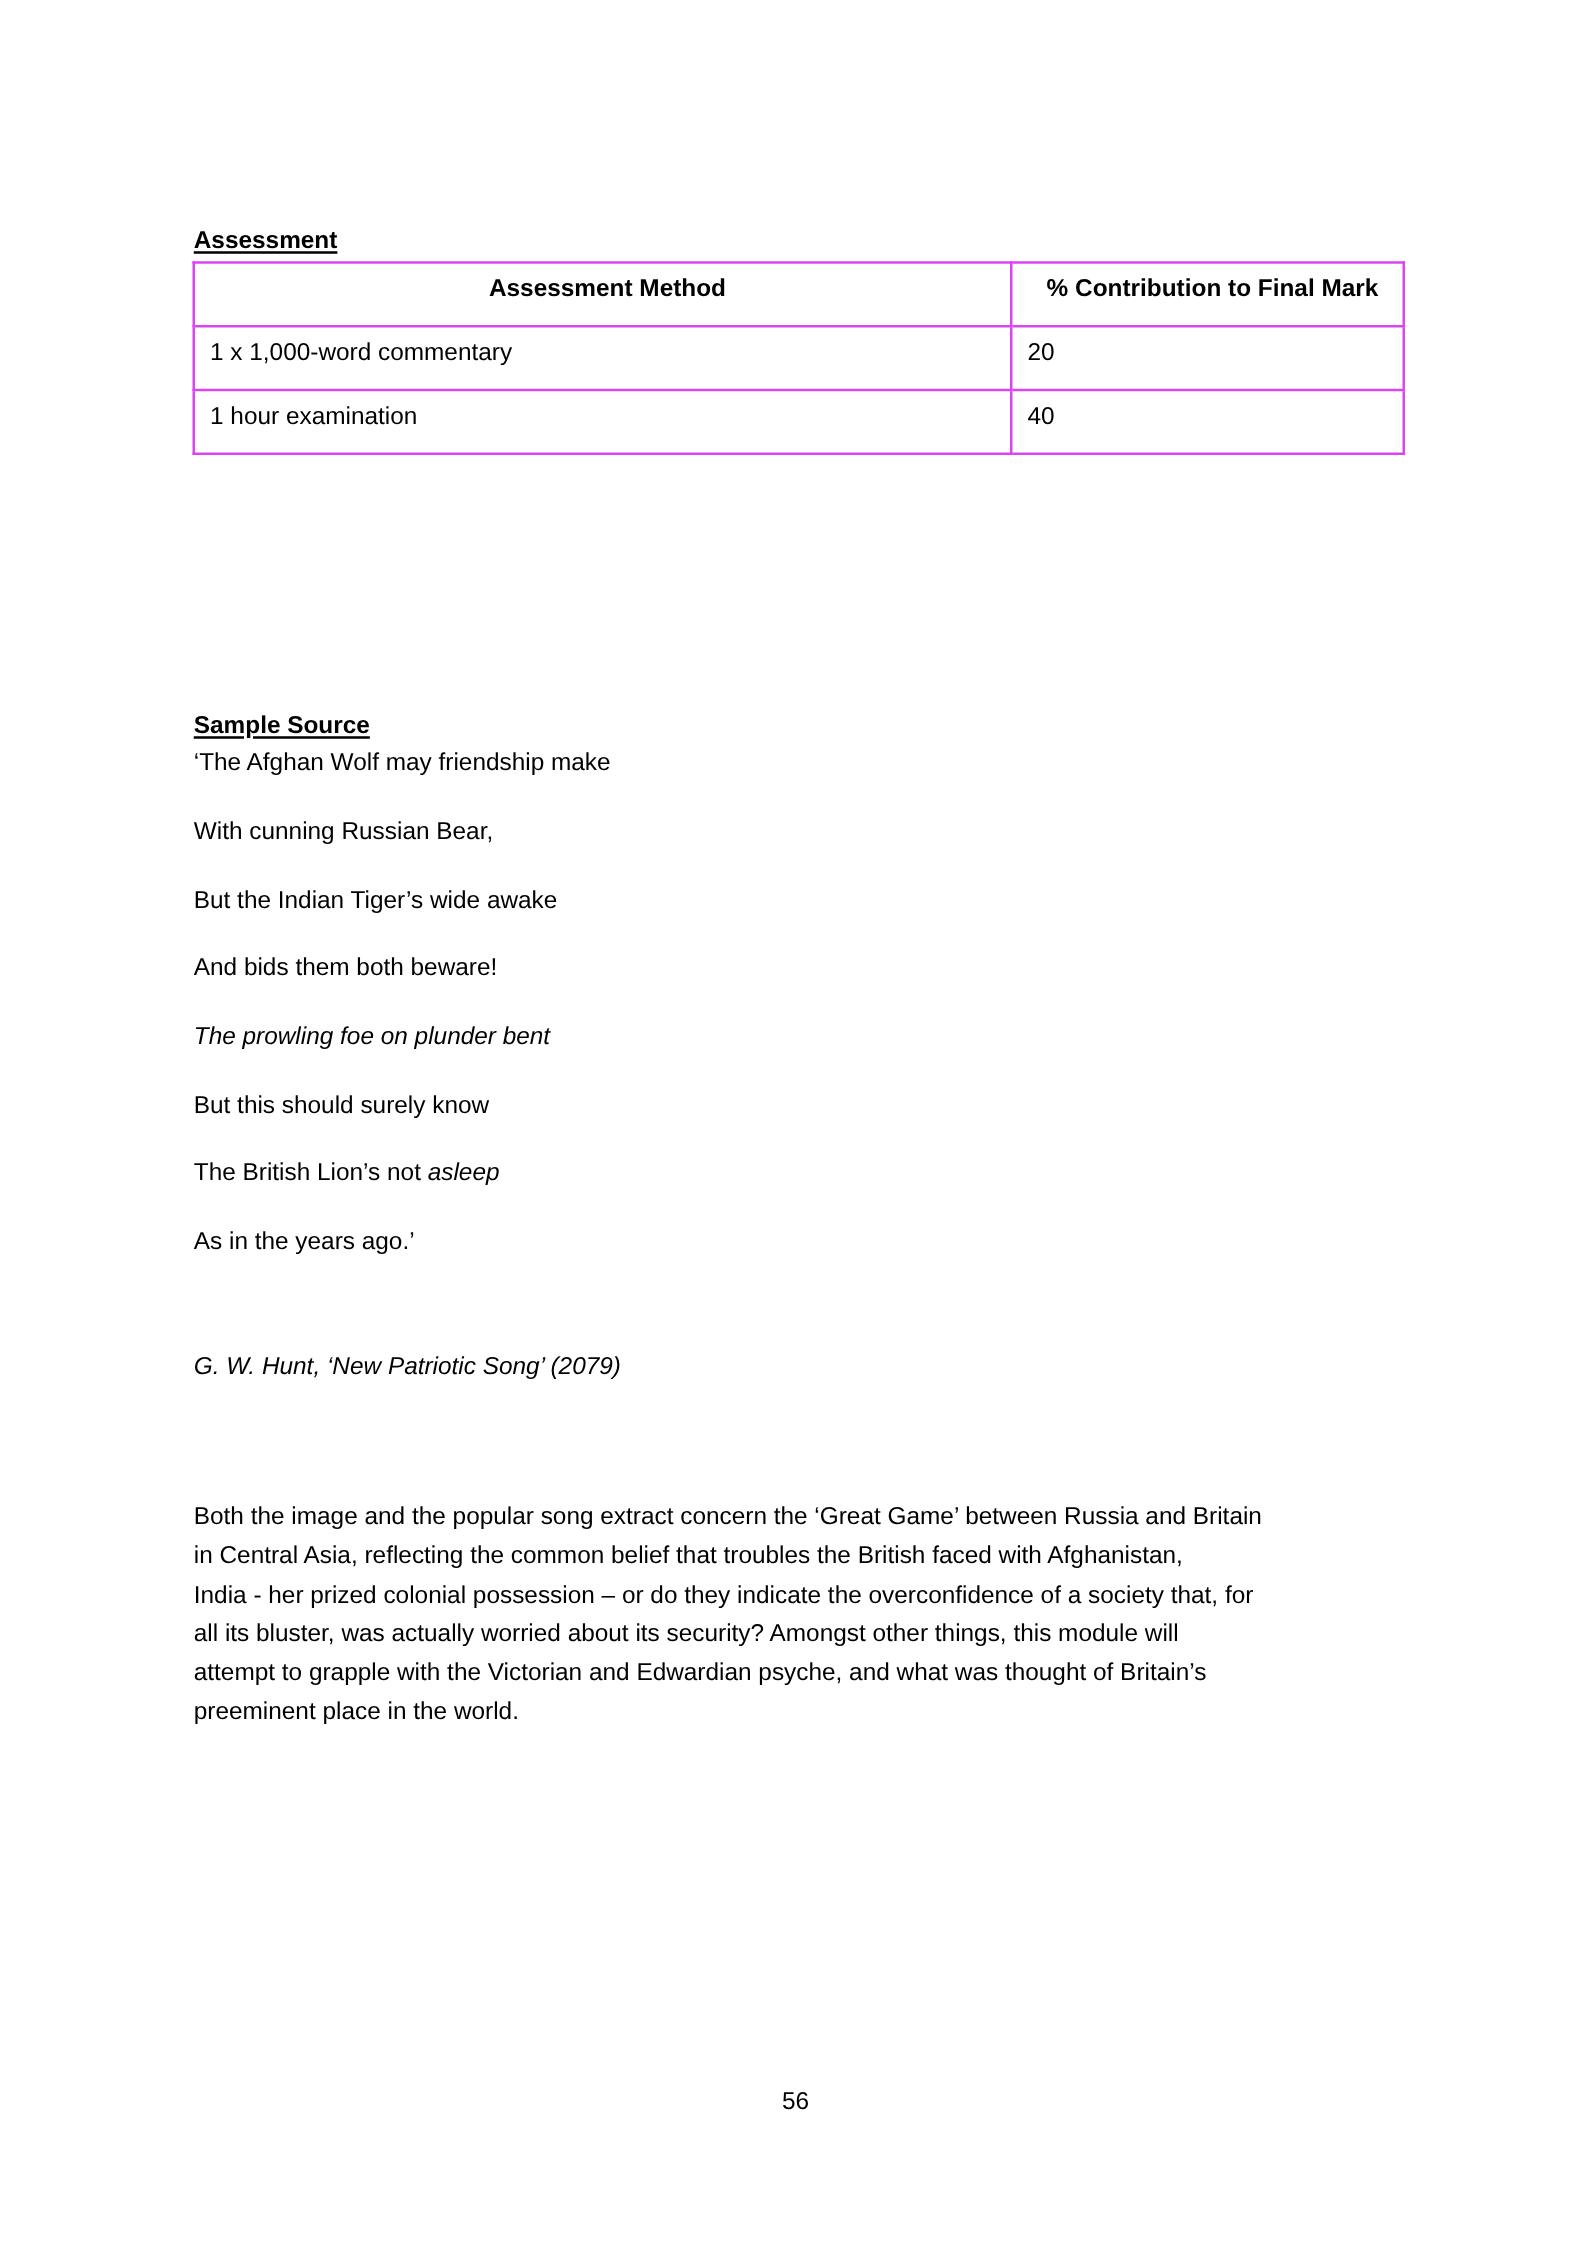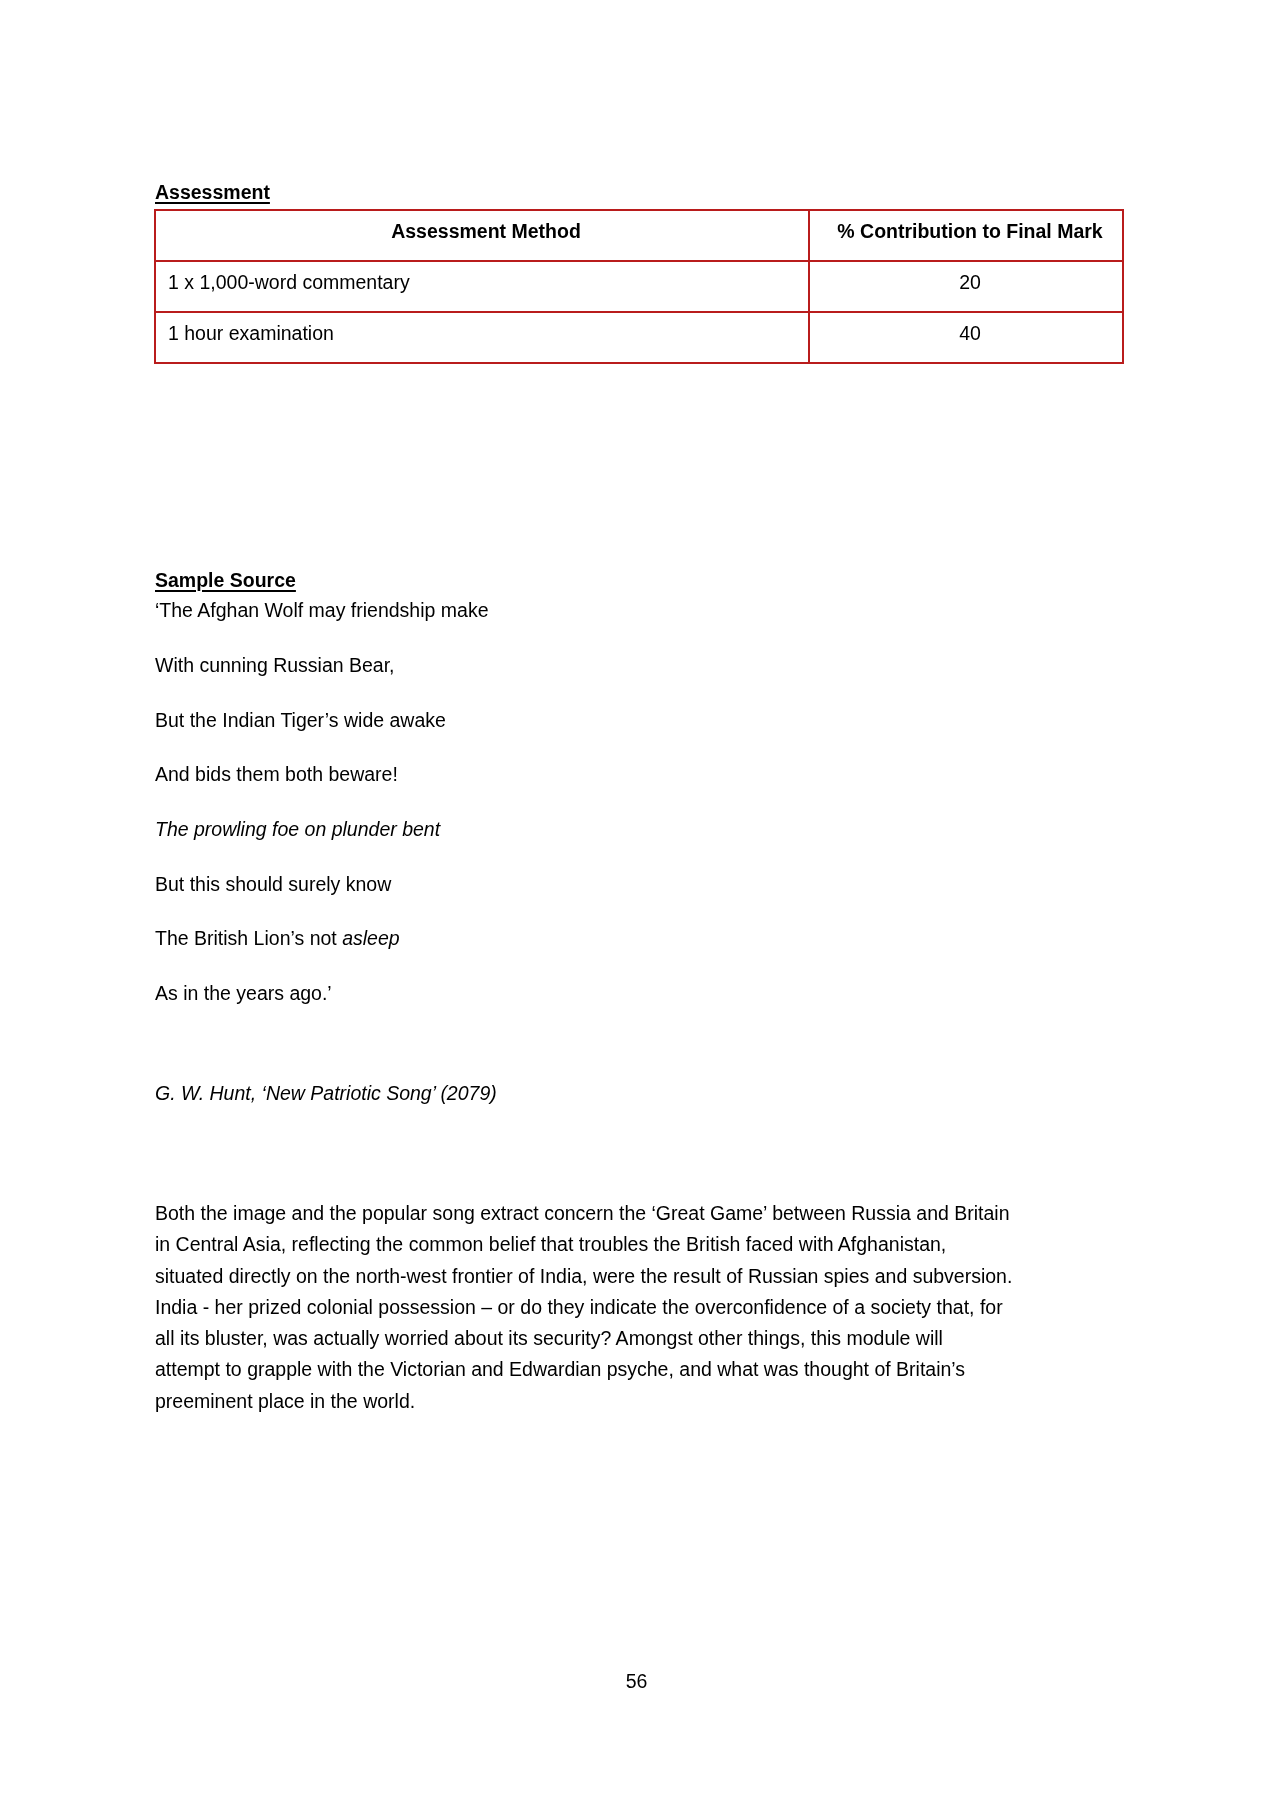--- a/index.html
+++ b/index.html
@@ -4,24 +4,24 @@
 <style>
   html, body { margin: 0; padding: 0; background: #ffffff; }
   body { width: 1273px; height: 1800px; position: relative; overflow: hidden;
          font-family: "Liberation Sans", sans-serif; color: #000; }
   .abs { position: absolute; white-space: nowrap; }
   .heading { font-weight: bold; text-decoration: underline; font-size: 19.5px;
              text-underline-offset: 3px; text-decoration-thickness: 2px; margin-top: 24px; }
   .txt { font-size: 19.5px; line-height: 24px; }
   table.assess { position: absolute; left: 154px; top: 209px; width: 970px;
                  border-collapse: collapse; font-size: 19.5px; }
-  table.assess td, table.assess th { border: 2px solid #b91c1c; height: 51px;
+  table.assess td, table.assess th { border: 2px solid #d946ef; height: 51px;
                  vertical-align: top; padding: 9px 4px 0 12px; box-sizing: border-box; }
   table.assess th { font-weight: bold; text-align: center; }
-  table.assess td.pct { text-align: center; }
+  table.assess td.pct { text-align: left; }
   .col-method { width: 654px; }
   .para { position: absolute; left: 155px; top: 1198px; width: 975px;
           font-size: 19.5px; line-height: 31.3px; }
   .para span { display: block; white-space: nowrap; }
   .pagenum { position: absolute; left: 0; width: 1273px; top: 1670px;
              text-align: center; font-size: 19.5px; }
 </style>
 </head>
 <body>
 
@@ -55,20 +55,19 @@
   <div class="abs txt" style="left:155px; top:872px;">But this should surely know</div>
   <div class="abs txt" style="left:155px; top:926px;"><span style="white-space:pre;">The British Lion’s not </span><em>asleep</em></div>
   <div class="abs txt" style="left:155px; top:981px;">As in the years ago.’</div>
 </div>
 
 <div class="abs txt" style="left:155px; top:1081px; font-style:italic;">G. W. Hunt, ‘New Patriotic Song’ (2079)</div>
 
 <div class="para">
   <span>Both the image and the popular song extract concern the ‘Great Game’ between Russia and Britain</span>
   <span>in Central Asia, reflecting the common belief that troubles the British faced with Afghanistan,</span>
-  <span>situated directly on the north-west frontier of India, were the result of Russian spies and subversion.</span>
   <span>India - her prized colonial possession – or do they indicate the overconfidence of a society that, for</span>
   <span>all its bluster, was actually worried about its security? Amongst other things, this module will</span>
   <span>attempt to grapple with the Victorian and Edwardian psyche, and what was thought of Britain’s</span>
   <span>preeminent place in the world.</span>
 </div>
 
 <div class="pagenum">56</div>
 
 </body></html>

